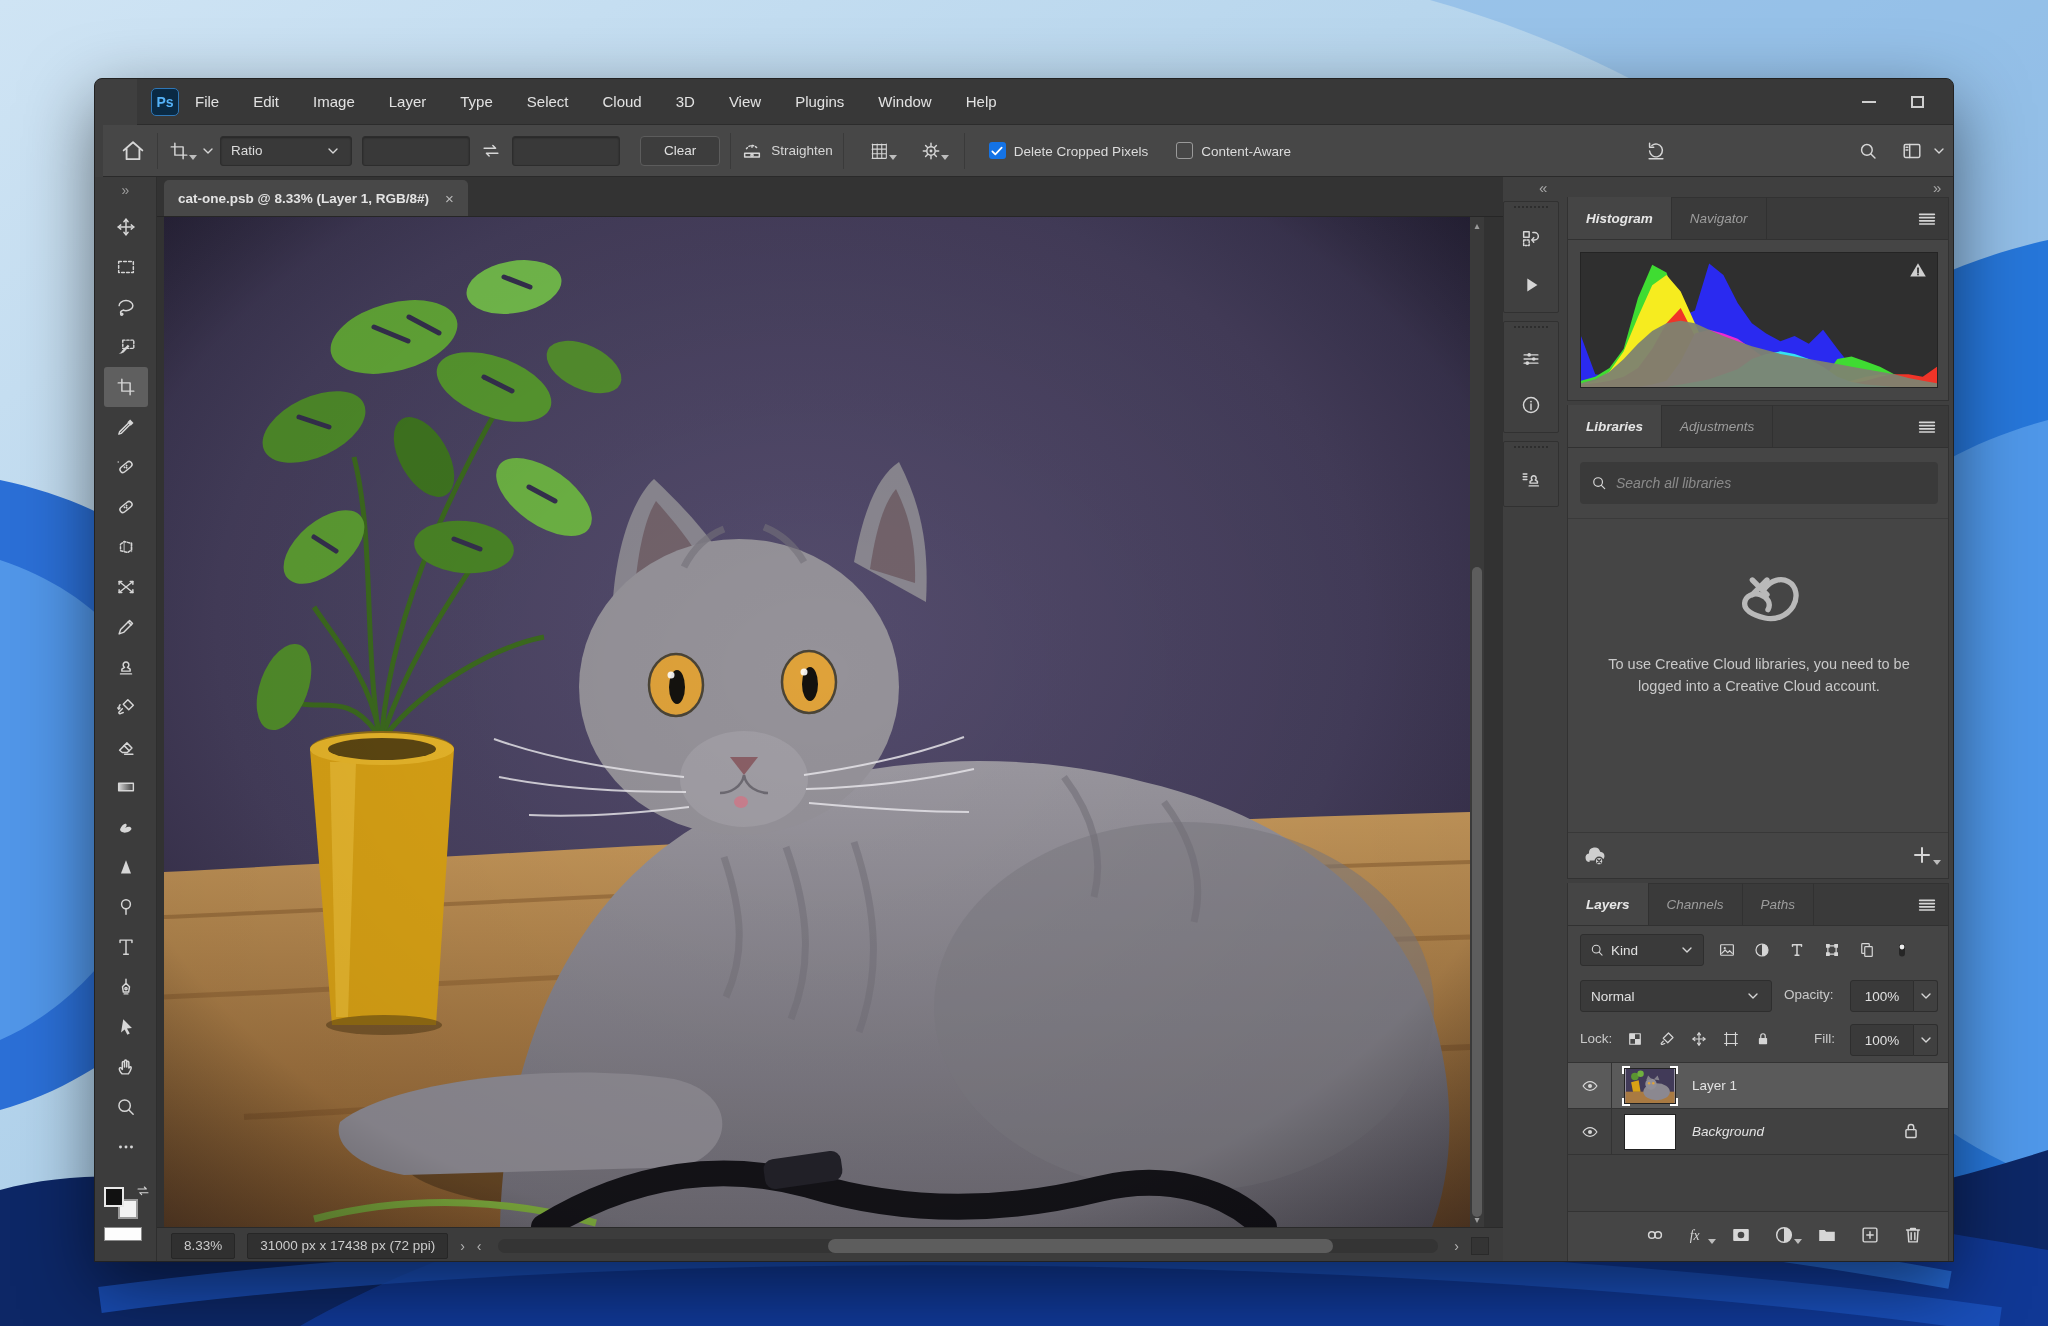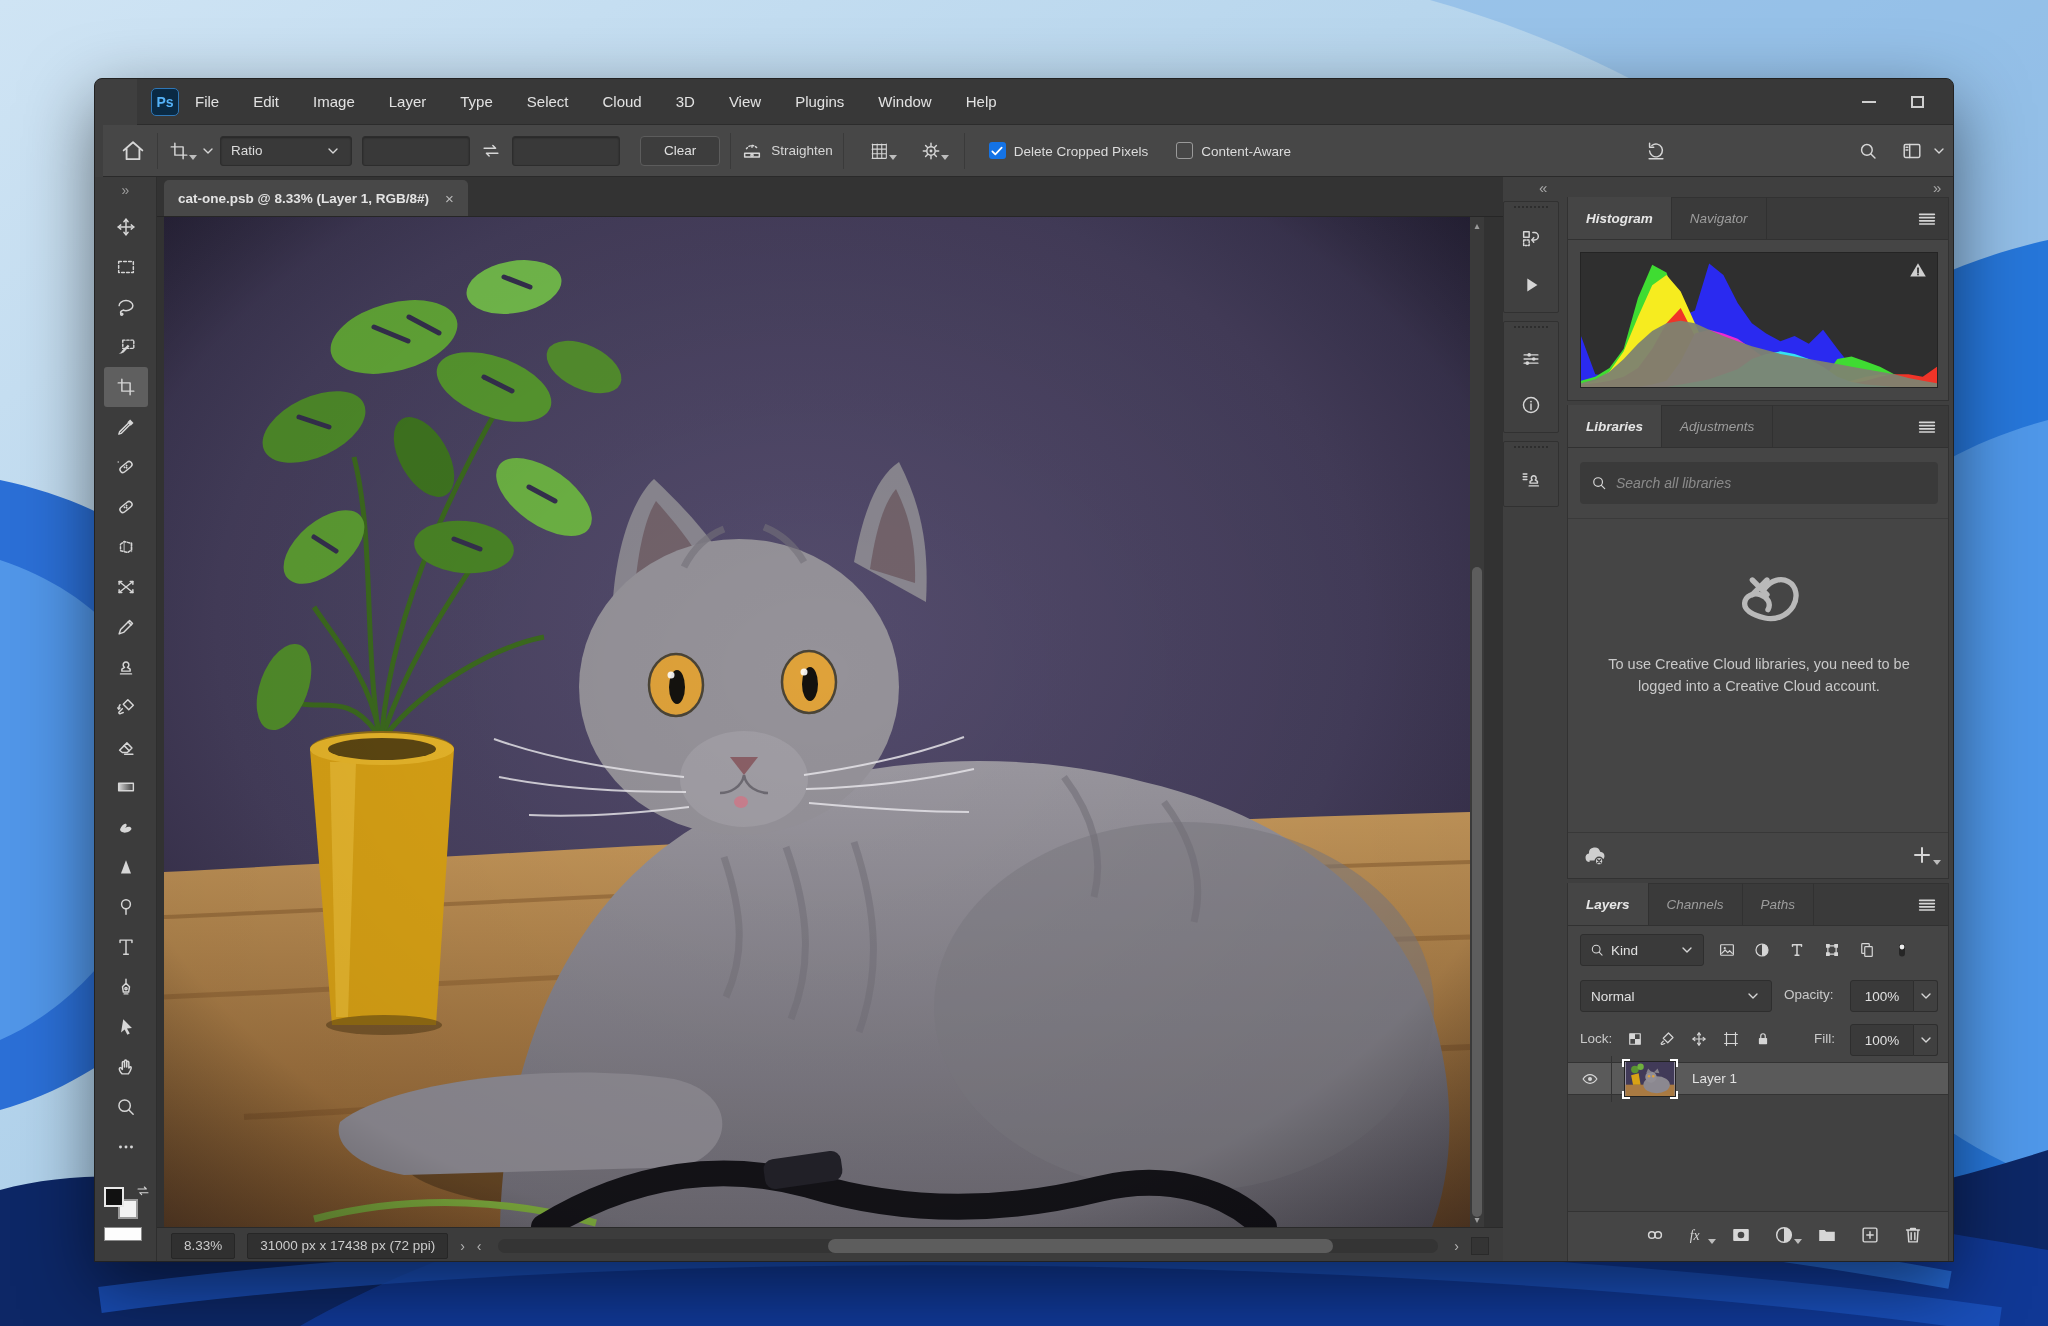--- a/index.html
+++ b/index.html
@@ -110,21 +110,21 @@
   .blend-box { position:absolute; left:12px; top:96px; width:192px; height:32px; background:#3a3a3a; border:1px solid #2e2e2e; border-radius:3px;
     display:flex; align-items:center; justify-content:space-between; padding:0 10px; font-size:13.5px; color:#e0e0e0; }
   .op-label { position:absolute; left:216px; top:103px; font-size:13.5px; color:#c9c9c9; }
   .combo { position:absolute; top:96px; height:32px; display:flex; }
   .combo .val { width:64px; background:#3a3a3a; border:1px solid #2e2e2e; border-radius:3px 0 0 3px; display:flex; align-items:center; justify-content:center; font-size:13.5px; color:#e0e0e0; }
   .combo .chev { width:24px; background:#404040; border:1px solid #2e2e2e; border-left:none; border-radius:0 3px 3px 0; display:flex; align-items:center; justify-content:center; }
   .lock-label { position:absolute; left:12px; top:147px; font-size:13.5px; color:#c9c9c9; }
   .lock-ics { position:absolute; left:58px; top:140px; height:30px; display:flex; align-items:center; gap:14px; }
   .fill-label { position:absolute; left:246px; top:147px; font-size:13.5px; color:#c9c9c9; }
   .layer-list { position:absolute; left:0; top:178px; width:100%; height:150px; background:#414141; border-top:1px solid #333; }
-  .layer-row { height:32px; display:flex; align-items:center; border-bottom:1px solid #333; position:relative; }
+  .layer-row { height:46px; display:flex; align-items:center; border-bottom:1px solid #333; position:relative; }
   .layer-row.selected { background:#5a5a5a; }
   .eye-cell { width:44px; height:46px; display:flex; align-items:center; justify-content:center; border-right:1px solid #333; }
   .thumb { position:relative; width:52px; height:36px; margin-left:12px; border:1px solid #222; background:#fff; }
   .thumb svg { display:block; width:100%; height:100%; }
   .ck { position:absolute; width:8px; height:8px; border:2px solid #fff; }
   .ck.tl{ left:-3px; top:-3px; border-right:none; border-bottom:none; }
   .ck.tr{ right:-3px; top:-3px; border-left:none; border-bottom:none; }
   .ck.bl{ left:-3px; bottom:-3px; border-right:none; border-top:none; }
   .ck.br{ right:-3px; bottom:-3px; border-left:none; border-top:none; }
   .lname { margin-left:16px; font-size:13.5px; color:#e2e2e2; }
@@ -914,20 +914,38 @@
                 <circle cx="25" cy="15" r="1.3" fill="#dfa23a"></circle>
                 <circle cx="29.5" cy="15" r="1.3" fill="#dfa23a"></circle>
               </svg>
               <i class="ck tl"></i>
               <i class="ck tr"></i>
               <i class="ck bl"></i>
               <i class="ck br"></i>
             </span>
             <span class="lname">Layer 1</span>
           </div>
+          <div class="layer-row">
+            <div class="eye-cell">
+              <span class="ic ic18">
+                <svg viewBox="0 0 24 24" width="100%" height="100%" fill="none" stroke="#d6d6d6" stroke-width="1.6" stroke-linecap="round" stroke-linejoin="round">
+                  <path d="M2.8 12c2.6-3.9 6-5.8 9.2-5.8s6.6 1.9 9.2 5.8c-2.6 3.9-6 5.8-9.2 5.8S5.4 15.9 2.8 12z"></path>
+                  <circle cx="12" cy="12" r="2.7" fill="#d6d6d6" stroke="none"></circle>
+                </svg>
+              </span>
+            </div>
+            <span class="thumb"></span>
+            <span class="lname italic">Background</span>
+            <span class="row-lock ic ic18">
+              <svg viewBox="0 0 24 24" width="100%" height="100%" fill="none" stroke="#d6d6d6" stroke-width="1.6" stroke-linecap="round" stroke-linejoin="round">
+                <rect x="6.5" y="10.5" width="11" height="8.5" rx="1"></rect>
+                <path d="M9 10.5V8a3 3 0 016 0v2.5"></path>
+              </svg>
+            </span>
+          </div>
         </div>
       <div class="layers-footer" id="footer-icons">
           <span class="ic">
             <svg viewBox="0 0 24 24" width="100%" height="100%" fill="none" stroke="#d6d6d6" stroke-width="1.6" stroke-linecap="round" stroke-linejoin="round">
               <circle cx="8.6" cy="12" r="3.6"></circle>
               <circle cx="15.4" cy="12" r="3.6"></circle>
             </svg>
           </span>
           <span class="ic fly">
             <svg viewBox="0 0 24 24" width="100%" height="100%" fill="none" stroke="#d6d6d6" stroke-width="1.6" stroke-linecap="round" stroke-linejoin="round">

